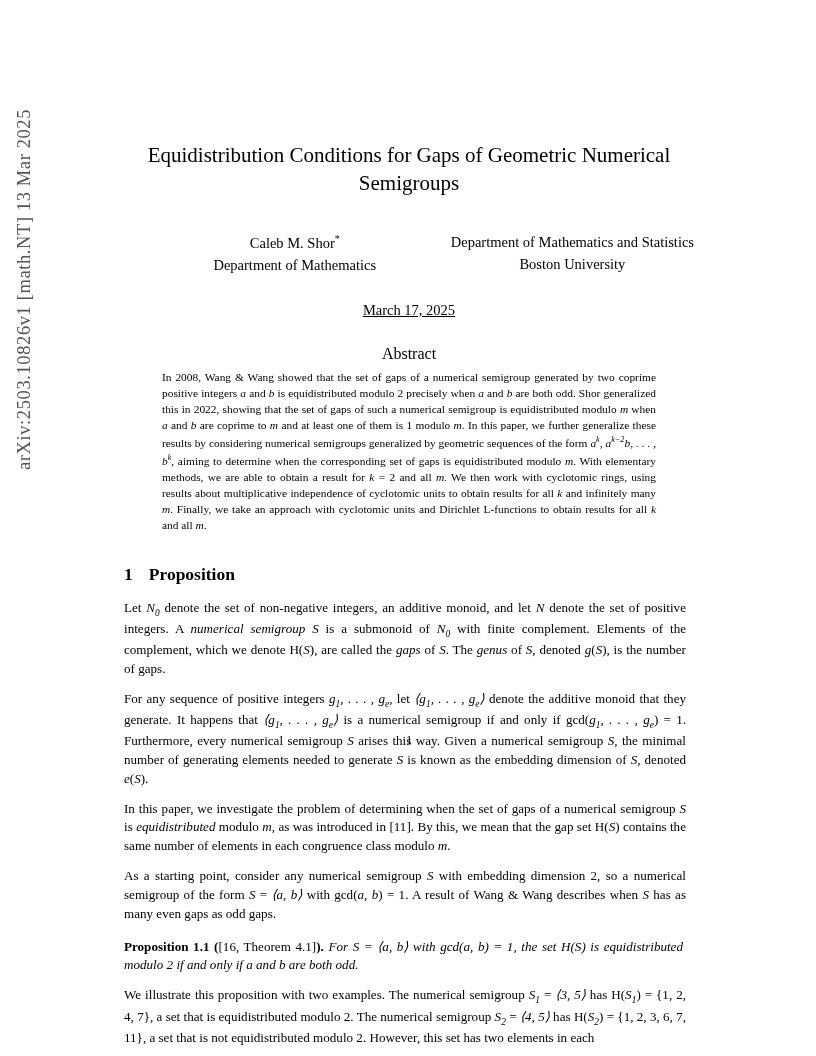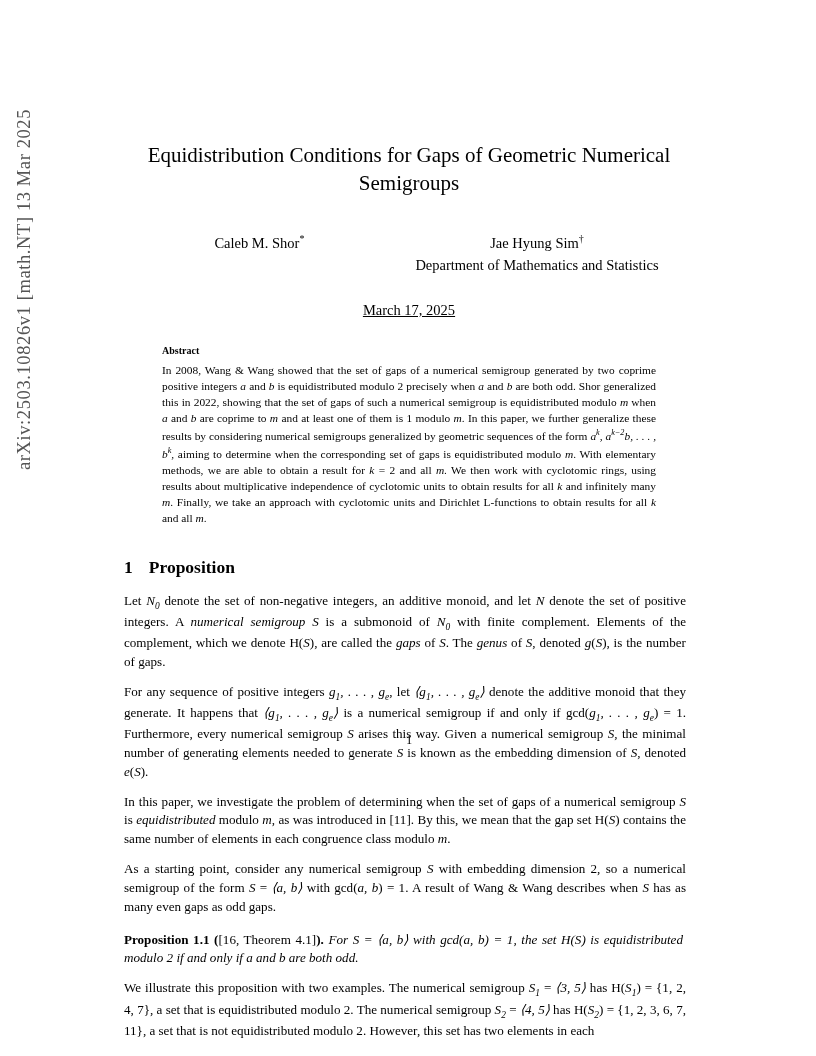--- a/index.html
+++ b/index.html
@@ -43,43 +43,44 @@
     margin-top: 142px;
     text-align: center;
     font-size: 21px;
     line-height: 1.32;
     font-weight: normal;
   }
 
   .authors {
     margin-top: 34px;
     display: flex;
-    justify-content: center;
+    justify-content: flex-end;
     gap: 56px;
     text-align: center;
     font-size: 14.5px;
     line-height: 1.52;
   }
   .author-block { min-width: 200px; }
   .author-name sup, .fn-sup { font-size: 10px; vertical-align: super; }
 
   .date {
     margin-top: 26px;
     text-align: center;
     font-size: 14.5px;
     text-decoration: underline;
   }
 
   .abstract {
     margin: 26px auto 0 auto;
     width: 494px;
   }
   .abstract-title {
-    font-size: 10px;
-    font-weight: bold;
+    text-align: center;
+    font-size: 16px;
+    font-weight: normal;
     margin-bottom: 7px;
   }
   .abstract-body {
     font-size: 11.4px;
     line-height: 1.40;
     text-align: justify;
   }
 
   h2.section {
     margin: 30px 0 14px 0;
@@ -123,24 +124,25 @@
 
 <div class="arxiv-stamp">arXiv:2503.10826v1  [math.NT]  13 Mar 2025</div>
 
 <div class="page">
 
   <div class="title">Equidistribution Conditions for Gaps of Geometric Numerical Semigroups</div>
 
   <div class="authors">
     <div class="author-block">
       <div class="author-name"><span>Caleb M. Shor</span><sup>*</sup></div>
+      <div>Department of Mathematics</div>
     </div>
     <div class="author-block">
-      <div class="author-name"><span>Jae Hyung Sim</span><sup>†</sup></div>
       <div>Department of Mathematics and Statistics</div>
+      <div>Boston University</div>
     </div>
   </div>
 
   <div class="date">March 17, 2025</div>
 
   <div class="abstract">
     <div class="abstract-title">Abstract</div>
     <div class="abstract-body">
       In 2008, Wang &amp; Wang showed that the set of gaps of a numerical semigroup generated by two
       coprime positive integers <span class="math">a</span> and <span class="math">b</span> is equidistributed modulo 2 precisely when <span class="math">a</span> and <span class="math">b</span> are both odd. Shor

